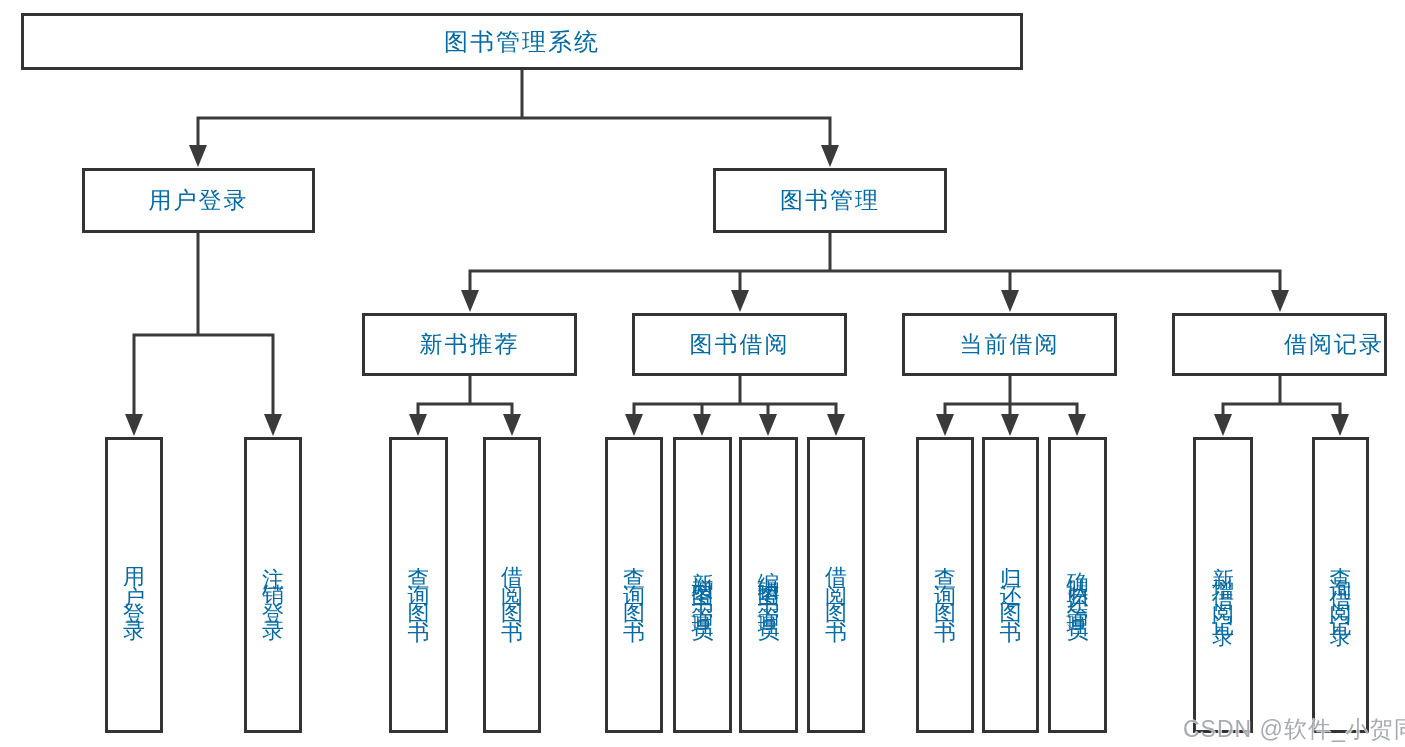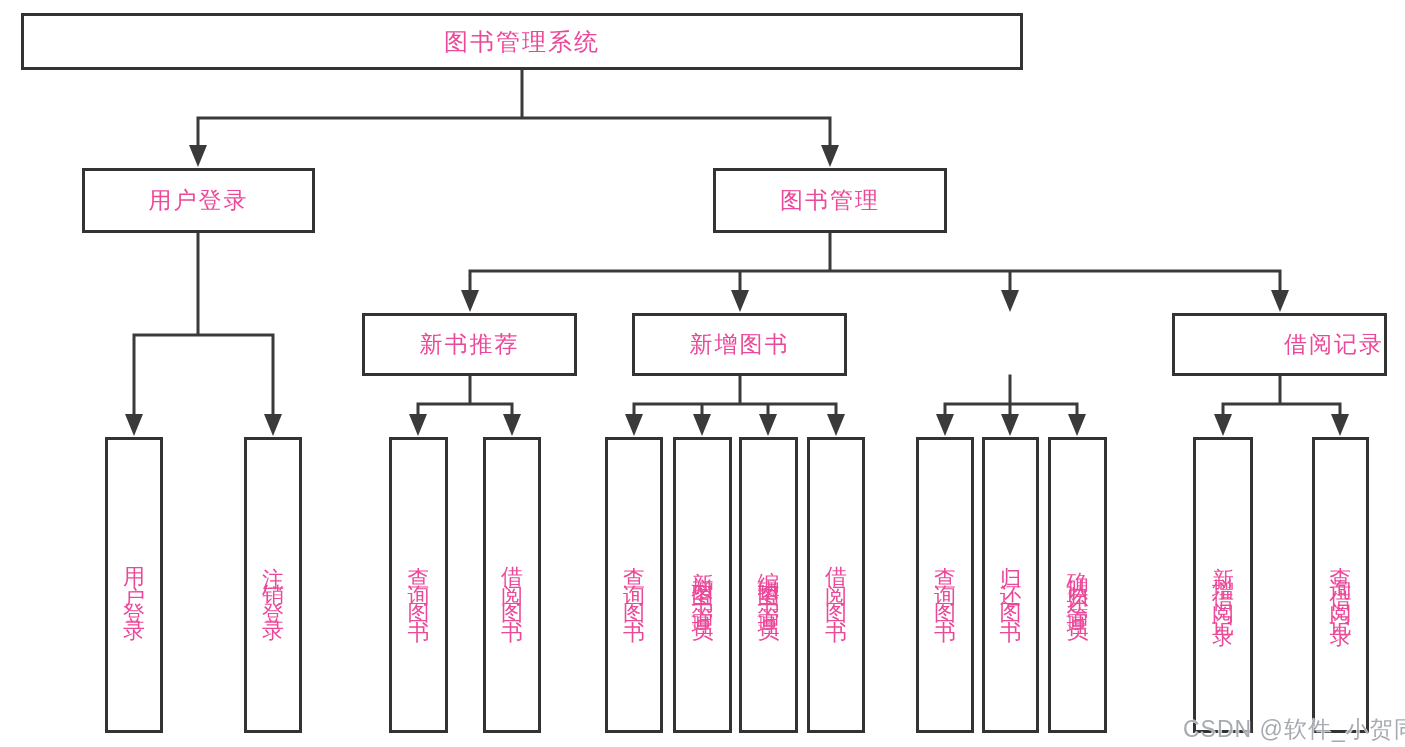--- a/index.html
+++ b/index.html
@@ -25,21 +25,21 @@
   }
   svg.connectors polygon { fill: #3a3a3a; }
   .node {
     position: absolute;
     box-sizing: border-box;
     background: #ffffff;
     border: 3px solid #333333;
     display: flex;
     align-items: center;
     justify-content: center;
-    color: #ec4899;
+    color: #0369a1;
     z-index: 2;
   }
   .hnode .label {
     font-size: 23px;
     letter-spacing: 2px;
     white-space: nowrap;
   }
   .root .label { font-size: 24px; }
   .vnode .label {
     writing-mode: vertical-rl;
@@ -125,21 +125,24 @@
     <span class="label">用户登录</span>
   </div>
   <div class="node hnode" style="left:362px; top:313px; width:215px; height:63px;">
     <span class="label">新书推荐</span>
   </div>
 
   <div class="node hnode" style="left:713px; top:168px; width:234px; height:65px;">
     <span class="label">图书管理</span>
   </div>
   <div class="node hnode" style="left:632px; top:313px; width:215px; height:63px;">
-    <span class="label">新增图书</span>
+    <span class="label">图书借阅</span>
+  </div>
+  <div class="node hnode" style="left:902px; top:313px; width:215px; height:63px;">
+    <span class="label">当前借阅</span>
   </div>
   <div class="node hnode" style="left:1172px; top:313px; width:215px; height:63px;justify-content:flex-end;">
     <span class="label">借阅记录</span>
   </div>
 
   <div class="node vnode ls4" style="left:105px; top:437px; width:58px; height:296px;">
     <span class="label">用户登录</span>
   </div>
   <div class="node vnode ls4" style="left:244px; top:437px; width:58px; height:296px;">
     <span class="label">注销登录</span>

